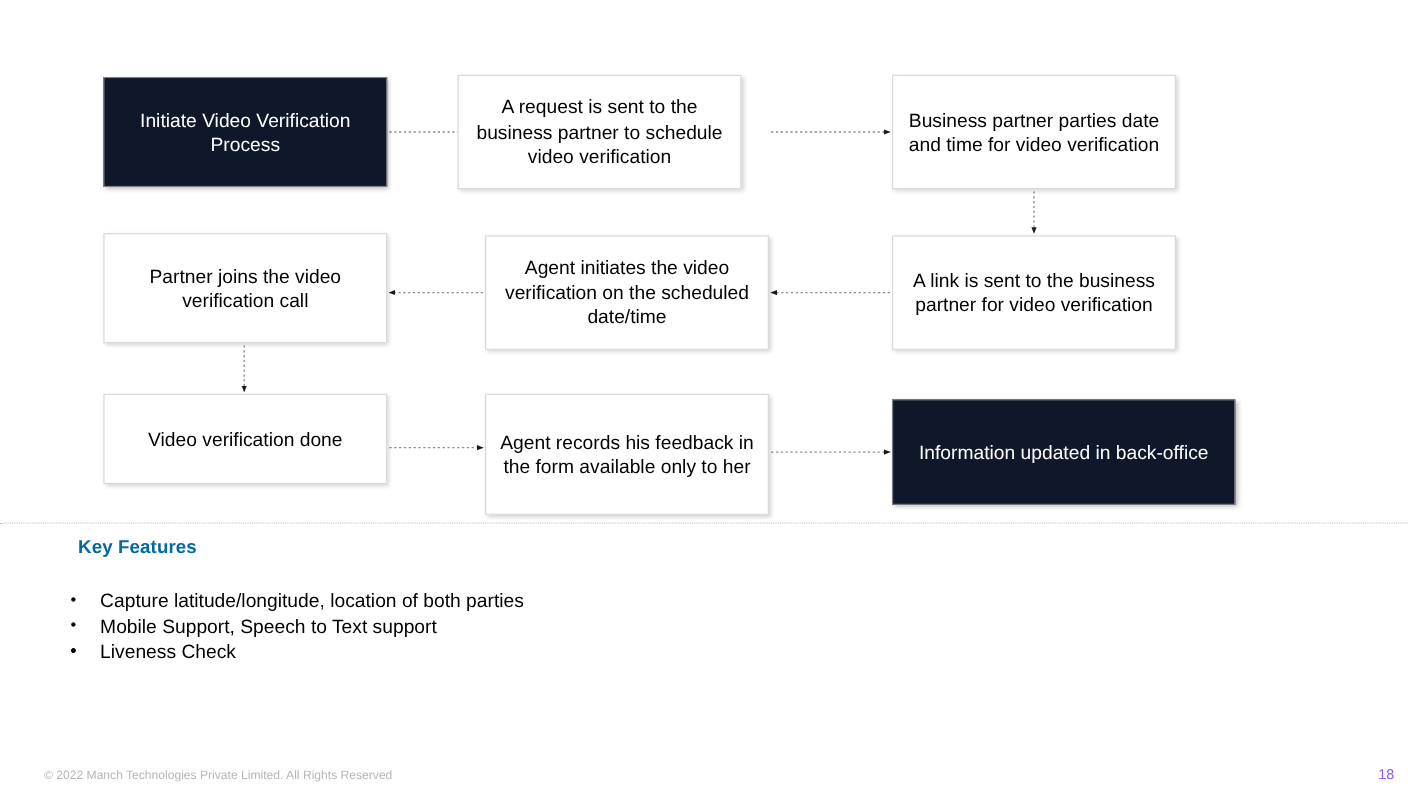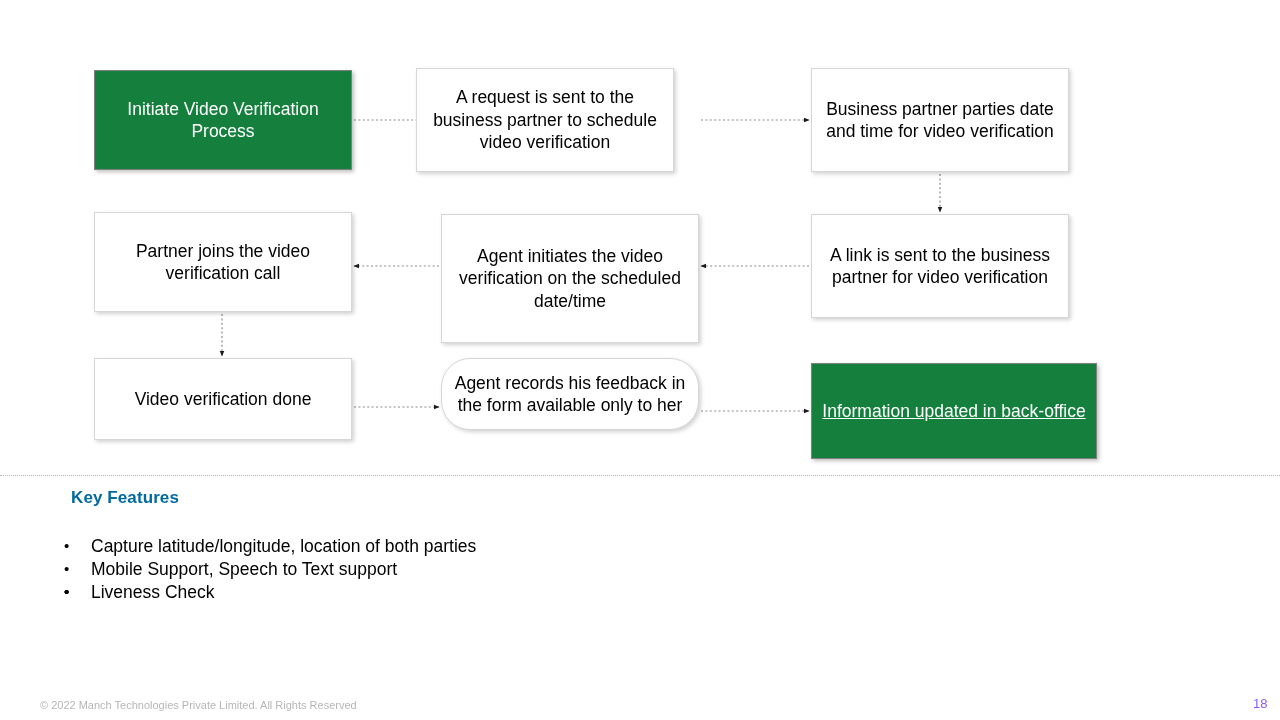--- a/index.html
+++ b/index.html
@@ -50,21 +50,21 @@
     width: 100%;
   }
 
   .node.white {
     background: #ffffff;
     border: 1px solid #d6d6d6;
     color: #000000;
     box-shadow: 2px 2px 4px rgba(0,0,0,0.18);
   }
   .node.gray {
-    background: #15803d;
+    background: #0f172a;
     border: 1px solid #808080;
     color: #ffffff;
     box-shadow: 2px 2px 4px rgba(0,0,0,0.25);
   }
 
   
   #section-divider {
     position: absolute;
     left: 0;
     top: 475px;
@@ -160,33 +160,33 @@
       </div>
       <div class="node white" style="left: 416px; top: 68px; width: 258px; height: 104px;">
         <span class="node-text">A request is sent to the business partner to schedule video verification</span>
       </div>
       <div class="node white" style="left: 811px; top: 68px; width: 258px; height: 104px;">
         <span class="node-text">Business partner parties date and time for video verification</span>
       </div>
       <div class="node white" style="left: 94px; top: 212px; width: 258px; height: 100px;">
         <span class="node-text">Partner joins the video verification call</span>
       </div>
-      <div class="node white" style="left: 441px; top: 214px; width: 258px; height: 129px;">
+      <div class="node white" style="left: 441px; top: 214px; width: 258px; height: 104px;">
         <span class="node-text">Agent initiates the video verification on the scheduled date/time</span>
       </div>
       <div class="node white" style="left: 811px; top: 214px; width: 258px; height: 104px;">
         <span class="node-text">A link is sent to the business partner for video verification</span>
       </div>
       <div class="node white" style="left: 94px; top: 358px; width: 258px; height: 82px;">
         <span class="node-text">Video verification done</span>
       </div>
-      <div class="node white" style="left: 441px; top: 358px; width: 258px; height: 72px; border-radius: 29px;">
+      <div class="node white" style="left: 441px; top: 358px; width: 258px; height: 110px;">
         <span class="node-text">Agent records his feedback in the form available only to her</span>
       </div>
-      <div class="node gray" style="left: 811px; top: 363px; width: 286px; height: 96px; text-decoration: underline;">
+      <div class="node gray" style="left: 811px; top: 363px; width: 312px; height: 96px;">
         <span class="node-text">Information updated in back-office</span>
       </div>
     </div>
 </div>
 
 <div id="section-divider"></div>
 
 <div id="features">
   <div id="features-title">Key Features</div>
   <ul id="features-list">

